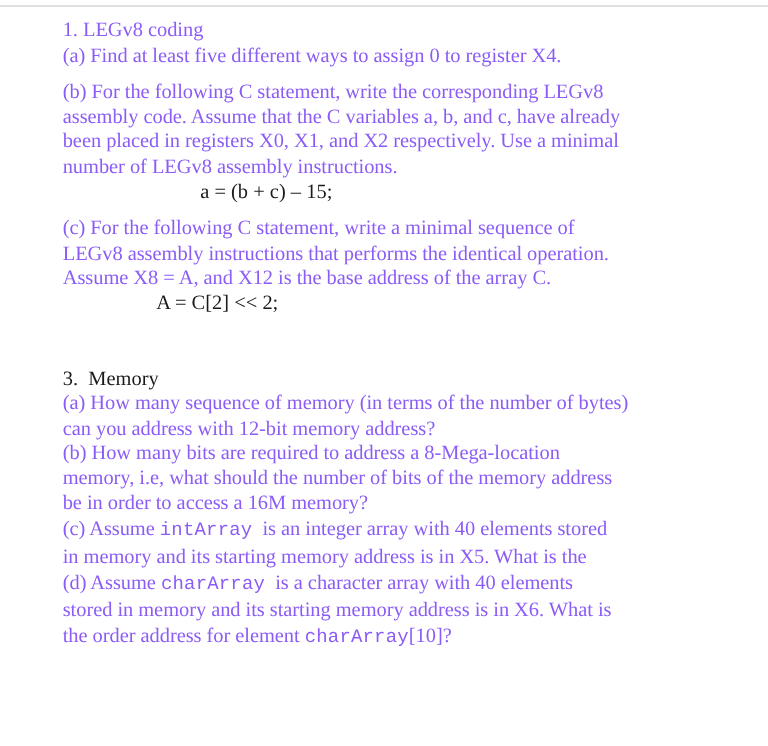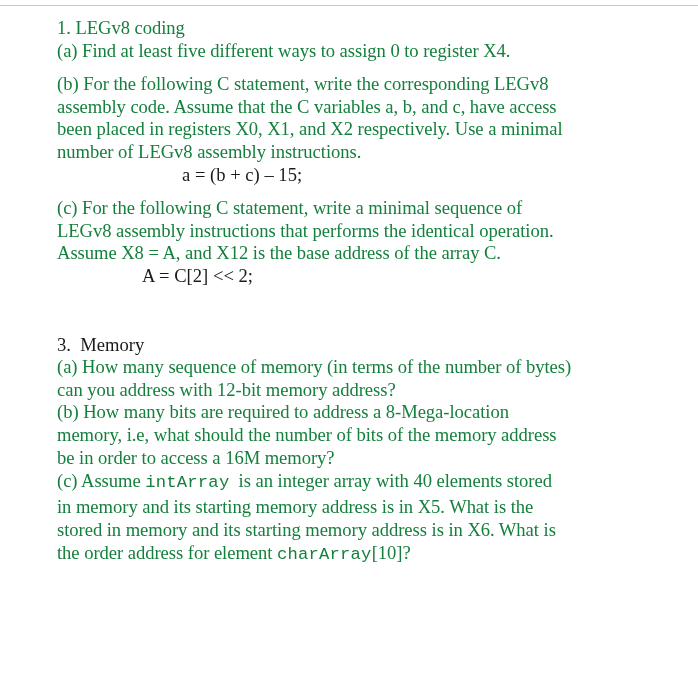--- a/index.html
+++ b/index.html
@@ -36,21 +36,21 @@
     width: 615px;
   }
   .block {
     margin: 0;
   }
   .line {
     font-size: 18.6px;
     line-height: 22.6px;
     white-space: pre-wrap;
     letter-spacing: -0.05px;
-    color: #15803d;
+    color: #8b5cf6;
   }
   .gap-sm { height: 11px; }
   .gap-lg { height: 46px; }
   .eq {
     font-size: 18.6px;
     line-height: 22.6px;
     white-space: pre;
   }
   .eq-indent-a { padding-left: 125px; }
   .eq-indent-b { padding-left: 85px; }
@@ -76,21 +76,21 @@
 
   <div class="content">
 
     <div class="block">
       <div class="line">1. LEGv8 coding</div>
       <div class="line">(a) Find at least five different ways to assign 0 to register X4.</div>
 
       <div class="gap-sm"></div>
 
       <div class="line">(b) For the following C statement, write the corresponding LEGv8</div>
-      <div class="line">assembly code. Assume that the C variables a, b, and c, have access</div>
+      <div class="line">assembly code. Assume that the C variables a, b, and c, have already</div>
       <div class="line">been placed in registers X0, X1, and X2 respectively. Use a minimal</div>
       <div class="line">number of LEGv8 assembly instructions.</div>
       <div class="eq eq-indent-a">a = (b + c) – 15;</div>
 
       <div class="gap-sm"></div>
 
       <div class="line">(c) For the following C statement, write a minimal sequence of</div>
       <div class="line">LEGv8 assembly instructions that performs the identical operation.</div>
       <div class="line">Assume X8 = A, and X12 is the base address of the array C.</div>
       <div class="eq eq-indent-b">A = C[2] &lt;&lt; 2;</div>
@@ -104,18 +104,19 @@
       <div class="line">(a) How many sequence of memory (in terms of the number of bytes)</div>
       <div class="line">can you address with 12-bit memory address?</div>
 
       <div class="line">(b) How many bits are required to address a 8-Mega-location</div>
       <div class="line">memory, i.e, what should the number of bits of the memory address</div>
       <div class="line">be in order to access a 16M memory?</div>
 
       <div class="line tight"><span>(c) Assume </span><span class="mono">intArray</span><span>  is an integer array with 40 elements stored</span></div>
       <div class="line tight">in memory and its starting memory address is in X5. What is the</div>
 
+      <div class="line tight"><span>(d) Assume </span><span class="mono">charArray</span><span>  is a character array with 40 elements</span></div>
       <div class="line tight">stored in memory and its starting memory address is in X6. What is</div>
       <div class="line tight"><span>the order address for element </span><span class="mono">charArray</span><span>[10]?</span></div>
     </div>
 
   </div>
 </div>
 
 </body></html>

